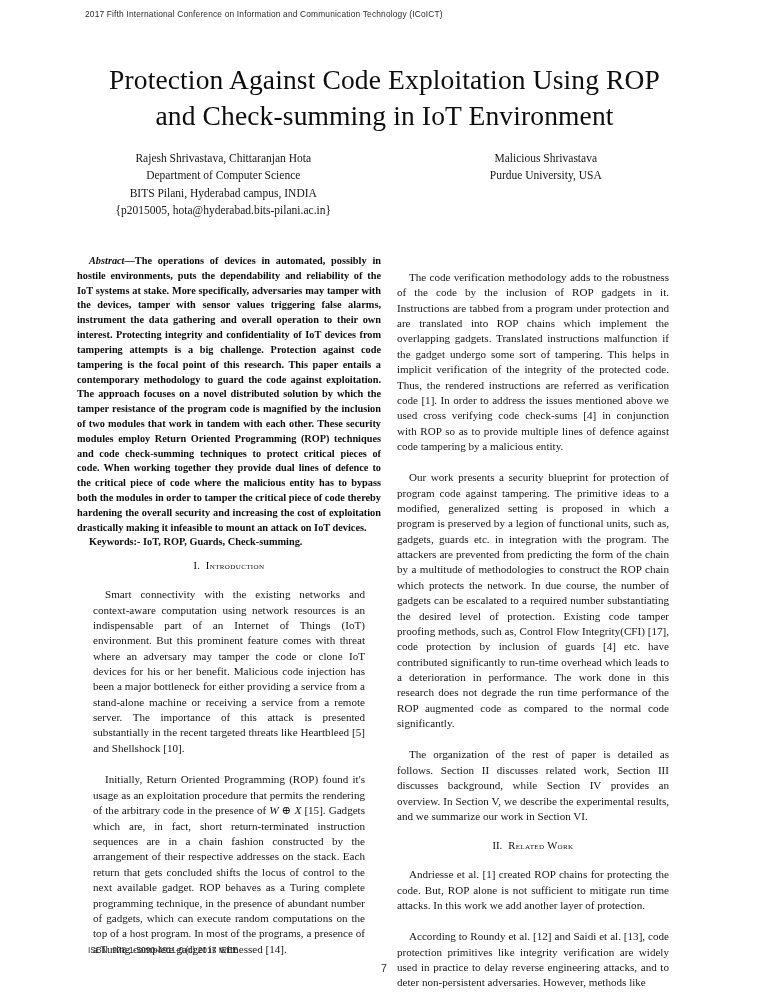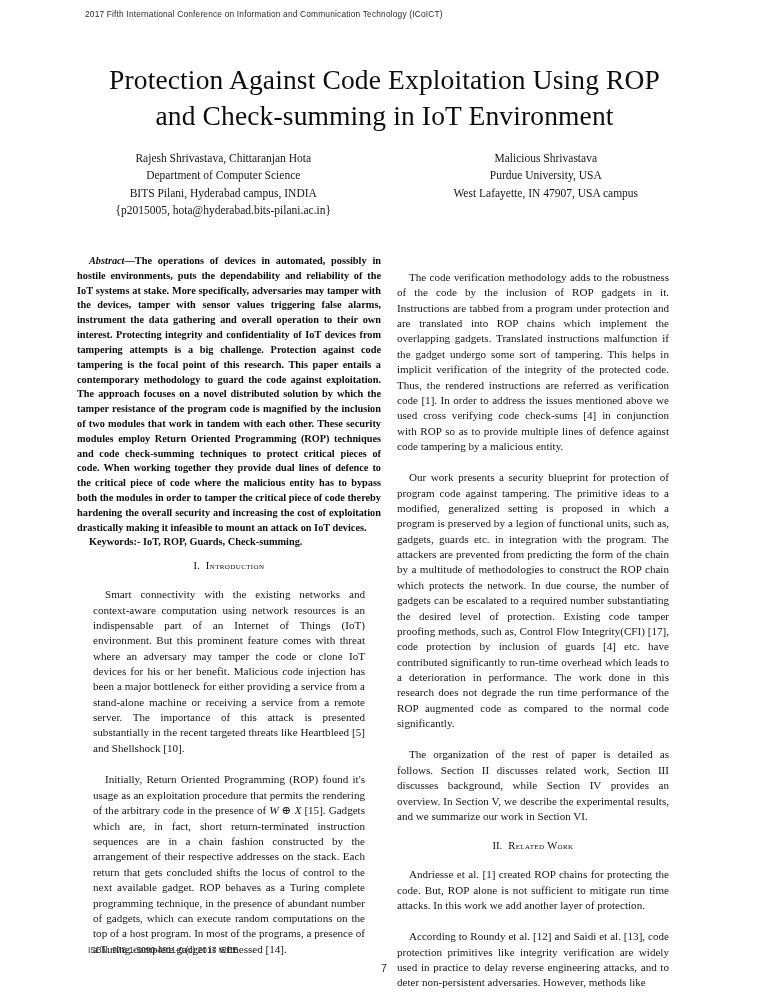--- a/index.html
+++ b/index.html
@@ -173,21 +173,20 @@
   <div class="authors">
     <div class="author-block">
       <span class="name">Rajesh Shrivastava, Chittaranjan Hota</span>
       <span class="aff">Department of Computer Science</span>
       <span class="aff">BITS Pilani, Hyderabad campus, INDIA</span>
       <span class="mail">{p2015005, hota@hyderabad.bits-pilani.ac.in}</span>
     </div>
     <div class="author-block">
       <span class="name">Malicious Shrivastava</span>
       <span class="aff">Purdue University, USA</span>
-      <span class="aff">West Lafayette, IN 47907, USA campus</span>
     </div>
   </div>
 
   <div class="cols">
 
     <div class="col">
 
       <p class="abstract"><span class="lead">Abstract—</span><span>The operations of devices in automated, possibly in hostile environments, puts the dependability and reliability of the IoT systems at stake. More specifically, adversaries may tamper with the devices, tamper with sensor values triggering false alarms, instrument the data gathering and overall operation to their own interest. Protecting integrity and confidentiality of IoT devices from tampering attempts is a big challenge. Protection against code tampering is the focal point of this research. This paper entails a contemporary methodology to guard the code against exploitation. The approach focuses on a novel distributed solution by which the tamper resistance of the program code is magnified by the inclusion of two modules that work in tandem with each other. These security modules employ Return Oriented Programming (ROP) techniques and code check-summing techniques to protect critical pieces of code. When working together they provide dual lines of defence to the critical piece of code where the malicious entity has to bypass both the modules in order to tamper the critical piece of code thereby hardening the overall security and increasing the cost of exploitation drastically making it infeasible to mount an attack on IoT devices.</span></p>
 
       <p class="keywords">Keywords:- IoT, ROP, Guards, Check-summing.</p>

